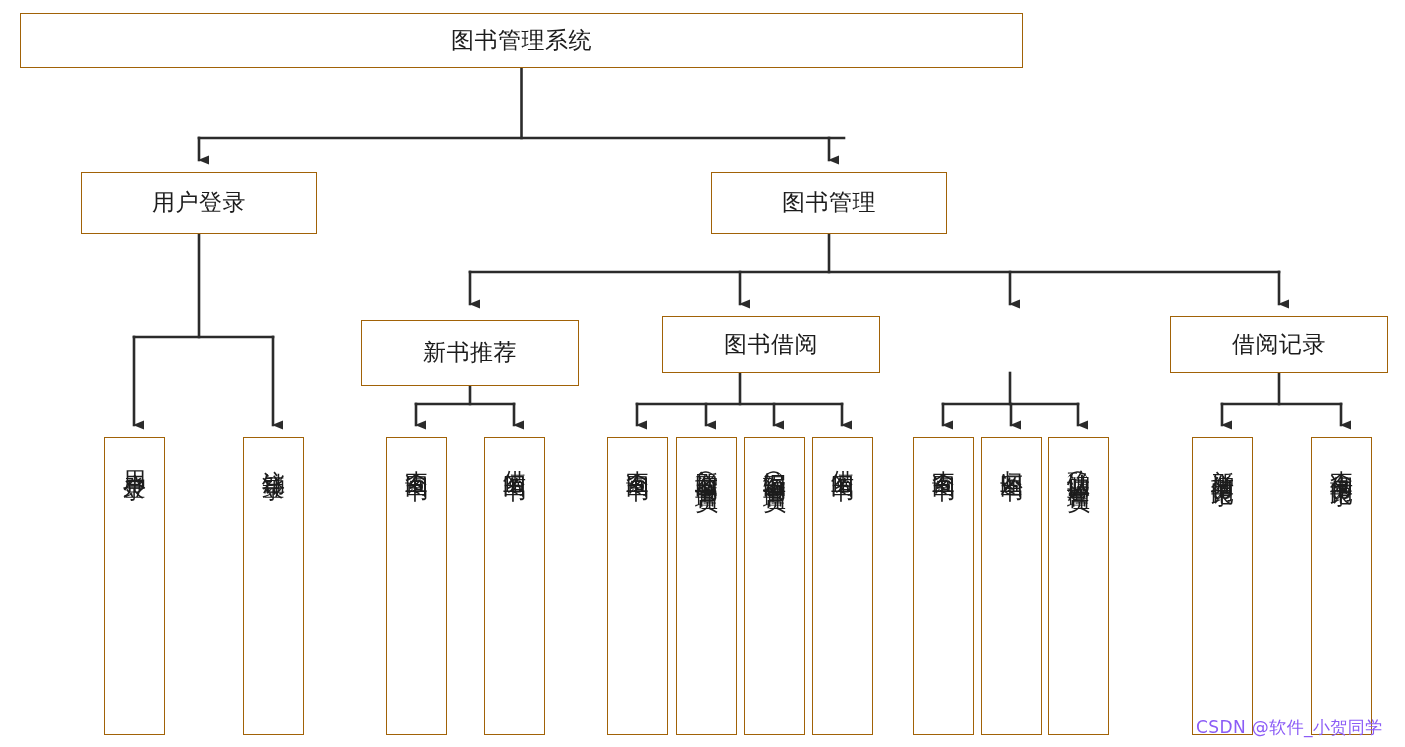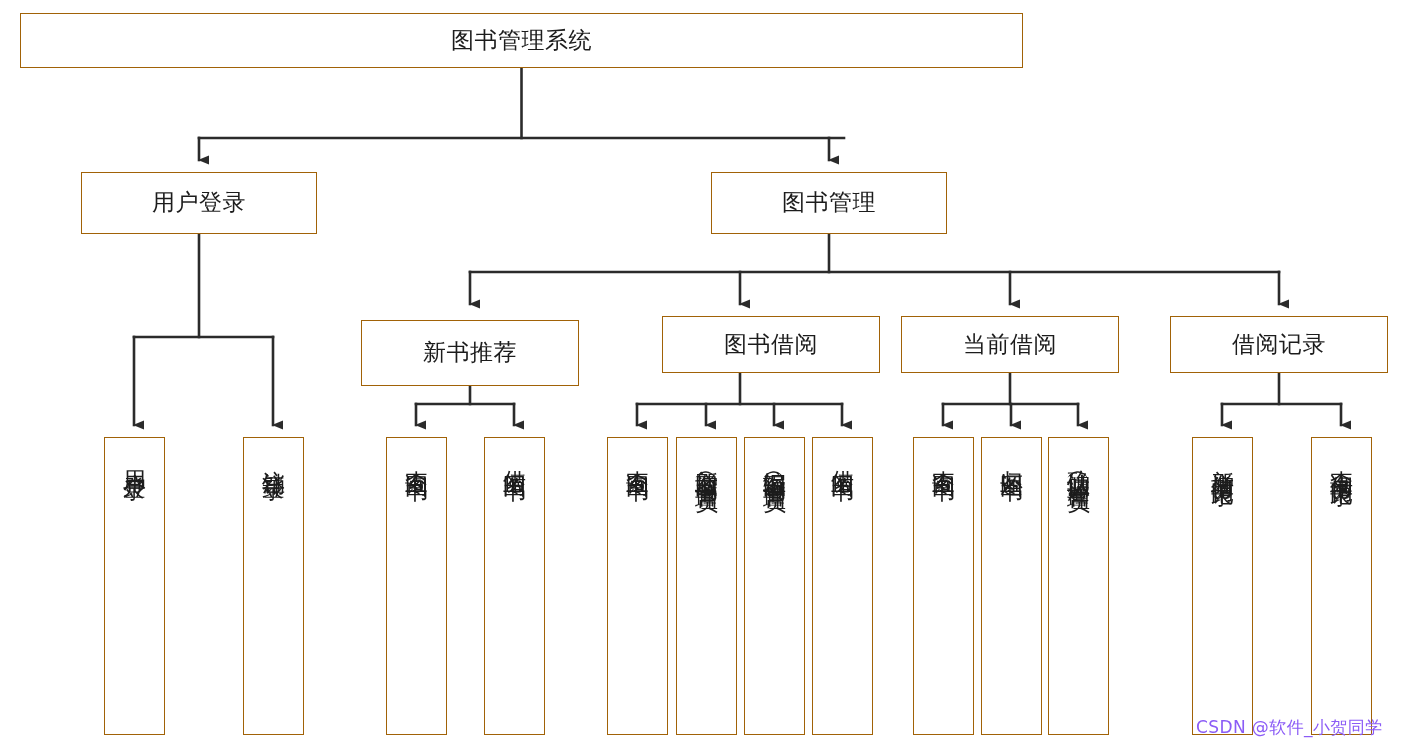--- a/index.html
+++ b/index.html
@@ -140,23 +140,20 @@
   </div>
 
   <div class="node horiz" style="left:361px; top:320px; width:218px; height:66px;">
     <span class="node-label">新书推荐</span>
   </div>
 
   <div class="node horiz" style="left:662px; top:316px; width:218px; height:57px;">
     <span class="node-label">图书借阅</span>
   </div>
 
-  <div class="node horiz" style="left:901px; top:316px; width:218px; height:57px;">
-    <span class="node-label">当前借阅</span>
-  </div>
 
   <div class="node horiz" style="left:1170px; top:316px; width:218px; height:57px;align-items:center;">
     <span class="node-label">借阅记录</span>
   </div>
 
   <div class="node vert" style="left:104px; top:437px; width:61px; height:298px;">
     <span class="node-label">用户登录</span>
   </div>
 
   <div class="node vert" style="left:243px; top:437px; width:61px; height:298px;">

